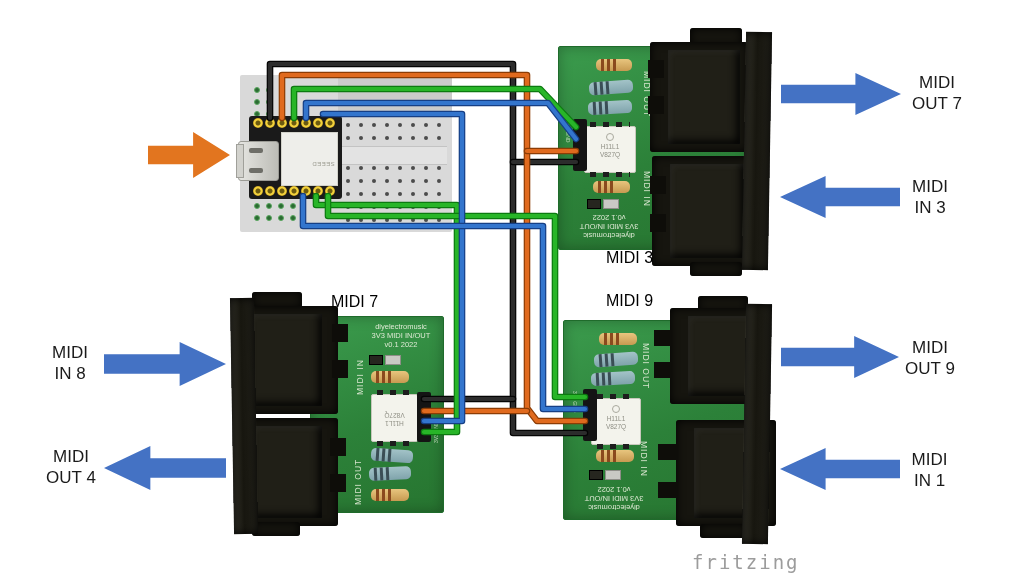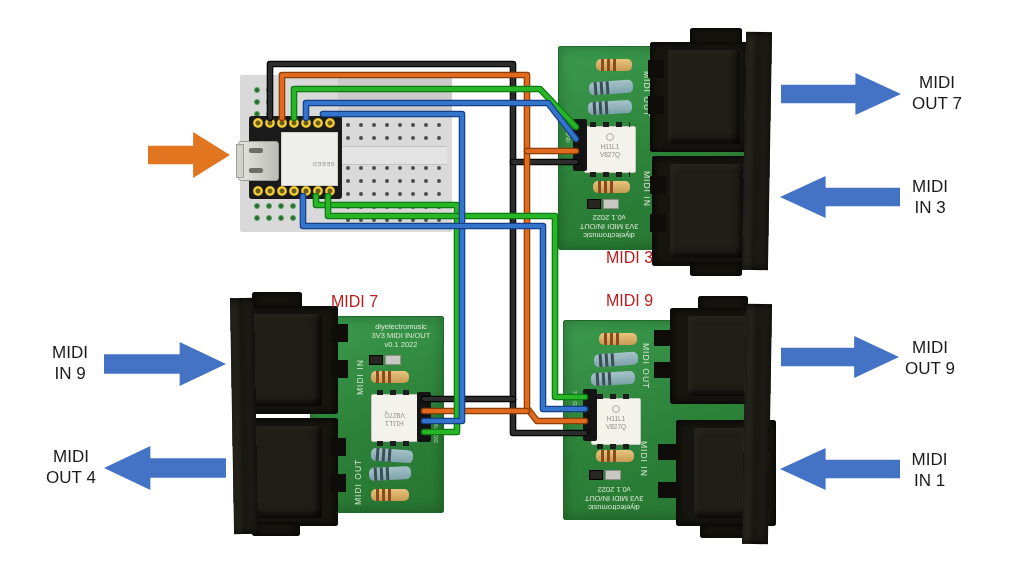--- a/index.html
+++ b/index.html
@@ -1,21 +1,21 @@
 <!DOCTYPE html>
 <html style="--arrow_blue: #4472c4; --arrow_orange: #e2751f;"><head>
 <meta charset="utf-8">
 <style>
   html,body{margin:0;padding:0;background:#fff;}
   #stage{position:relative;width:1024px;height:576px;background:#ffffff;overflow:hidden;
          font-family:"Liberation Sans",sans-serif;}
   
   .lbl{position:absolute;font:17px/21px "Liberation Sans",sans-serif;color:#1b1b1b;
        text-align:center;white-space:nowrap;z-index:6;}
-  .bname{position:absolute;font:16px "Liberation Sans",sans-serif;color:#b91c1c;
+  .bname{position:absolute;font:16px "Liberation Sans",sans-serif;color:#000000;
        white-space:nowrap;z-index:6;}
   .arrow{position:absolute;z-index:6;
        clip-path:polygon(0 28%,62% 28%,62% 0,100% 50%,62% 100%,62% 72%,0 72%);}
   .arrow.left{transform:scaleX(-1);}
   .arrow.blue{background:var(--arrow_blue,#4472c4);}
   .arrow.orangea{background:var(--arrow_orange,#e2751f);
        clip-path:polygon(0 30%,55% 30%,55% 0,100% 50%,55% 100%,55% 70%,0 70%);}
   .wm{position:absolute;left:692px;top:551px;font:19px "DejaVu Sans Mono",monospace;
        letter-spacing:2px;color:#9c9c9c;z-index:6;}
   
@@ -384,28 +384,29 @@
 
   <div class="arrow blue" style="left:781px;top:73px;width:120px;height:42px;"></div>
   <div class="lbl" style="left:900px;top:72px;width:74px;">
     <span>MIDI</span><br><span>OUT 7</span></div>
 
   <div class="arrow blue left" style="left:780px;top:176px;width:120px;height:42px;"></div>
   <div class="lbl" style="left:900px;top:176px;width:60px;">
     <span>MIDI</span><br><span>IN 3</span></div>
 
   <div class="lbl" style="left:40px;top:342px;width:60px;">
-    <span>MIDI</span><br><span>IN 9</span></div>
+    <span>MIDI</span><br><span>IN 8</span></div>
   <div class="arrow blue" style="left:104px;top:342px;width:122px;height:44px;"></div>
 
   <div class="lbl" style="left:38px;top:446px;width:66px;">
     <span>MIDI</span><br><span>OUT 4</span></div>
   <div class="arrow blue left" style="left:104px;top:446px;width:122px;height:44px;"></div>
 
   <div class="arrow blue" style="left:781px;top:336px;width:118px;height:42px;"></div>
   <div class="lbl" style="left:898px;top:337px;width:64px;">
     <span>MIDI</span><br><span>OUT 9</span></div>
 
   <div class="arrow blue left" style="left:780px;top:448px;width:120px;height:42px;"></div>
   <div class="lbl" style="left:902px;top:449px;width:55px;">
     <span>MIDI</span><br><span>IN 1</span></div>
 
+  <div class="wm">fritzing</div>
 </div>
 
 </body></html>

